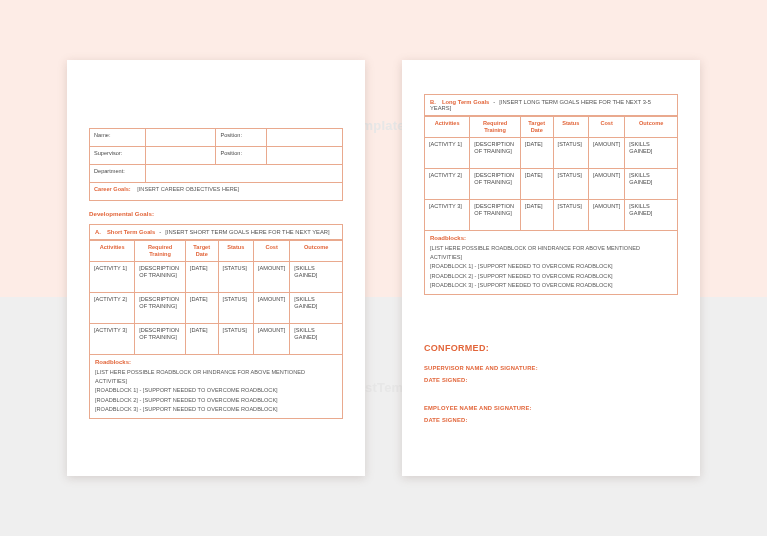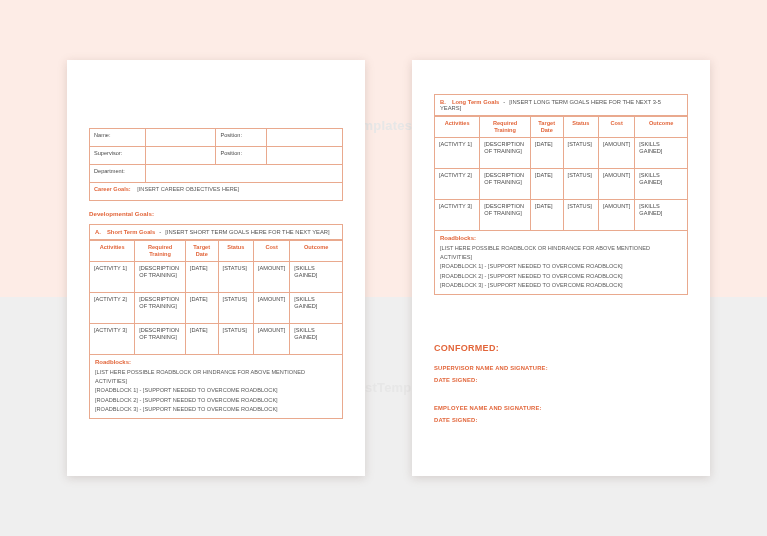--- a/index.html
+++ b/index.html
@@ -15,21 +15,21 @@
   }
   .watermark{
     position:absolute;color:#e7e7e7;font-size:13px;font-weight:bold;
     letter-spacing:.2px;pointer-events:none;user-select:none;
   }
   .page{
     position:absolute;background:#ffffff;
     box-shadow:0 2px 9px rgba(120,90,80,.22);
   }
   #page-left{left:67px;top:60px;width:298px;height:416px;}
-  #page-right{left:412px;top:60px;width:298px;height:416px;}
+  #page-right{left:402px;top:60px;width:298px;height:416px;}
 
   table{border-collapse:collapse;}
   .tbl{width:100%;}
   .tbl td,.tbl th{
     border:1px solid #e9a98e;
     font-size:5.6px;color:#4a4a4a;
     padding:3px 4px;vertical-align:top;
     font-weight:normal;
     line-height:1.25;
   }

